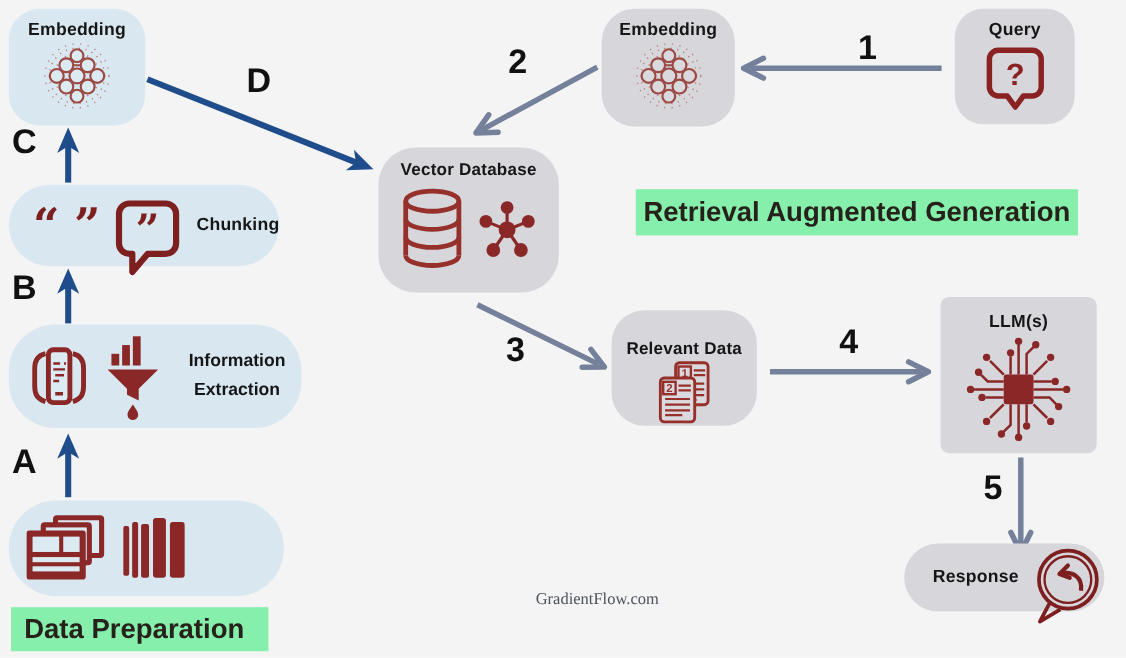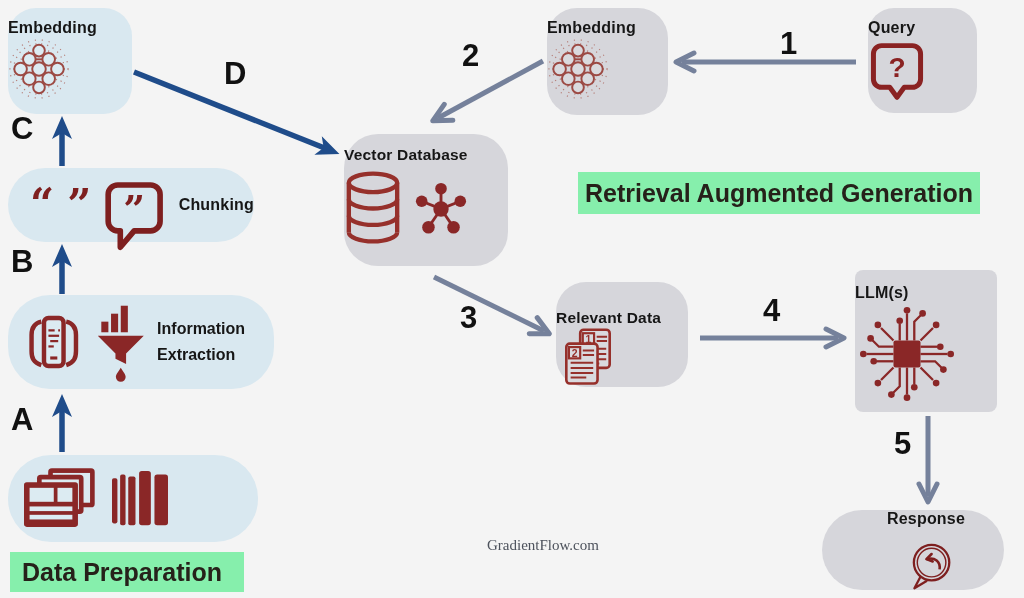--- a/index.html
+++ b/index.html
@@ -7,21 +7,21 @@
     position:relative; width:1024px; height:598px;
     background:#f4f4f4; overflow:hidden;
     font-family:"Liberation Sans", sans-serif;
   }
   .arrows { position:absolute; left:0; top:0; width:1024px; height:598px; pointer-events:none; }
 
   .box { position:absolute; box-sizing:border-box; }
   .blue { background:#d9e8f0; }
   .gray { background:#d6d6db; }
 
-  .vbox { display:flex; flex-direction:column; align-items:flex-start; }
+  .vbox { display:flex; flex-direction:column; align-items:center; }
   .hbox { display:flex; flex-direction:row; align-items:center; }
 
   .box-label { font-weight:bold; color:#161616; font-size:16px; letter-spacing:.2px; text-align:center; }
 
   .step { position:absolute; font-weight:bold; color:#111; font-size:31px; }
 
   .banner {
     position:absolute; background:#86efac; color:#26211a;
     font-weight:bold; display:flex; align-items:center;
   }
@@ -134,21 +134,21 @@
     </svg>
     <svg width="50" height="80" viewBox="0 0 56 90" style="margin-left:16px;">
       <g fill="#8a2727">
         <rect x="6" y="22" width="8" height="12"></rect>
         <rect x="17" y="13" width="8" height="21"></rect>
         <rect x="28" y="4" width="8" height="30"></rect>
         <path d="M2,38 H54 L34,58 V70 L22,64 V58 Z"></path>
         <path d="M28,74 c-3.5,5.5 -5.5,7.5 -5.5,10.5 a5.5,5.5 0 0 0 11,0 c0,-3 -2,-5 -5.5,-10.5 z"></path>
       </g>
     </svg>
-    <div style="margin-left:12px;width:118px;">
+    <div style="margin-left:12px;width:118px;text-align:center;">
       <div class="ie-title">Information Extraction</div>
     </div>
   </div>
 
   <div class="box blue hbox" style="left:8px;top:455px;width:250px;height:87px;border-radius:43px;padding-left:16px;">
     <svg width="80" height="62" viewBox="0 0 86 66">
       <rect x="26" y="0" width="50" height="42" rx="4" fill="#8a2727"></rect>
       <rect class="node" x="31" y="5" width="40" height="32"></rect>
       <rect x="14" y="7" width="50" height="42" rx="4" fill="#8a2727"></rect>
       <rect class="node" x="19" y="12" width="40" height="32"></rect>
@@ -305,21 +305,21 @@
           <circle cx="15" cy="35" r="3.2"></circle>
         <circle cx="22" cy="22" r="3.2"></circle>
           <circle cx="78" cy="22" r="3.2"></circle>
           <circle cx="78" cy="78" r="3.2"></circle>
           <circle cx="22" cy="78" r="3.2"></circle>
         <rect x="37" y="37" width="26" height="26" rx="2"></rect>
       </g>
     </svg>
   </div>
 
-  <div class="box gray hbox" style="left:822px;top:510px;width:182px;height:80px;border-radius:40px;padding-left:26px;overflow:visible;flex-direction:column;">
+  <div class="box gray hbox" style="left:822px;top:494px;width:182px;height:62px;border-radius:40px;padding-left:26px;overflow:visible;">
     <div class="box-label">Response</div>
     <svg width="76" height="82" viewBox="0 0 80 84" style="margin-left:10px;margin-top:14px;">
       <circle cx="41" cy="36" r="31" fill="none" stroke="#7e1f1f" stroke-width="4"></circle>
       <circle cx="41" cy="36" r="25" fill="none" stroke="#7e1f1f" stroke-width="2.5"></circle>
       <path d="M22,60 L11,81 L33,68" fill="none" stroke="#7e1f1f" stroke-width="4" stroke-linejoin="round"></path>
       <path d="M55,48 C57,34 47,26 32,30" fill="none" stroke="#7e1f1f" stroke-width="4.5"></path>
       <path d="M32,30 L41,21 M32,30 L43,34" fill="none" stroke="#7e1f1f" stroke-width="4.5" stroke-linecap="round"></path>
     </svg>
   </div>
 

